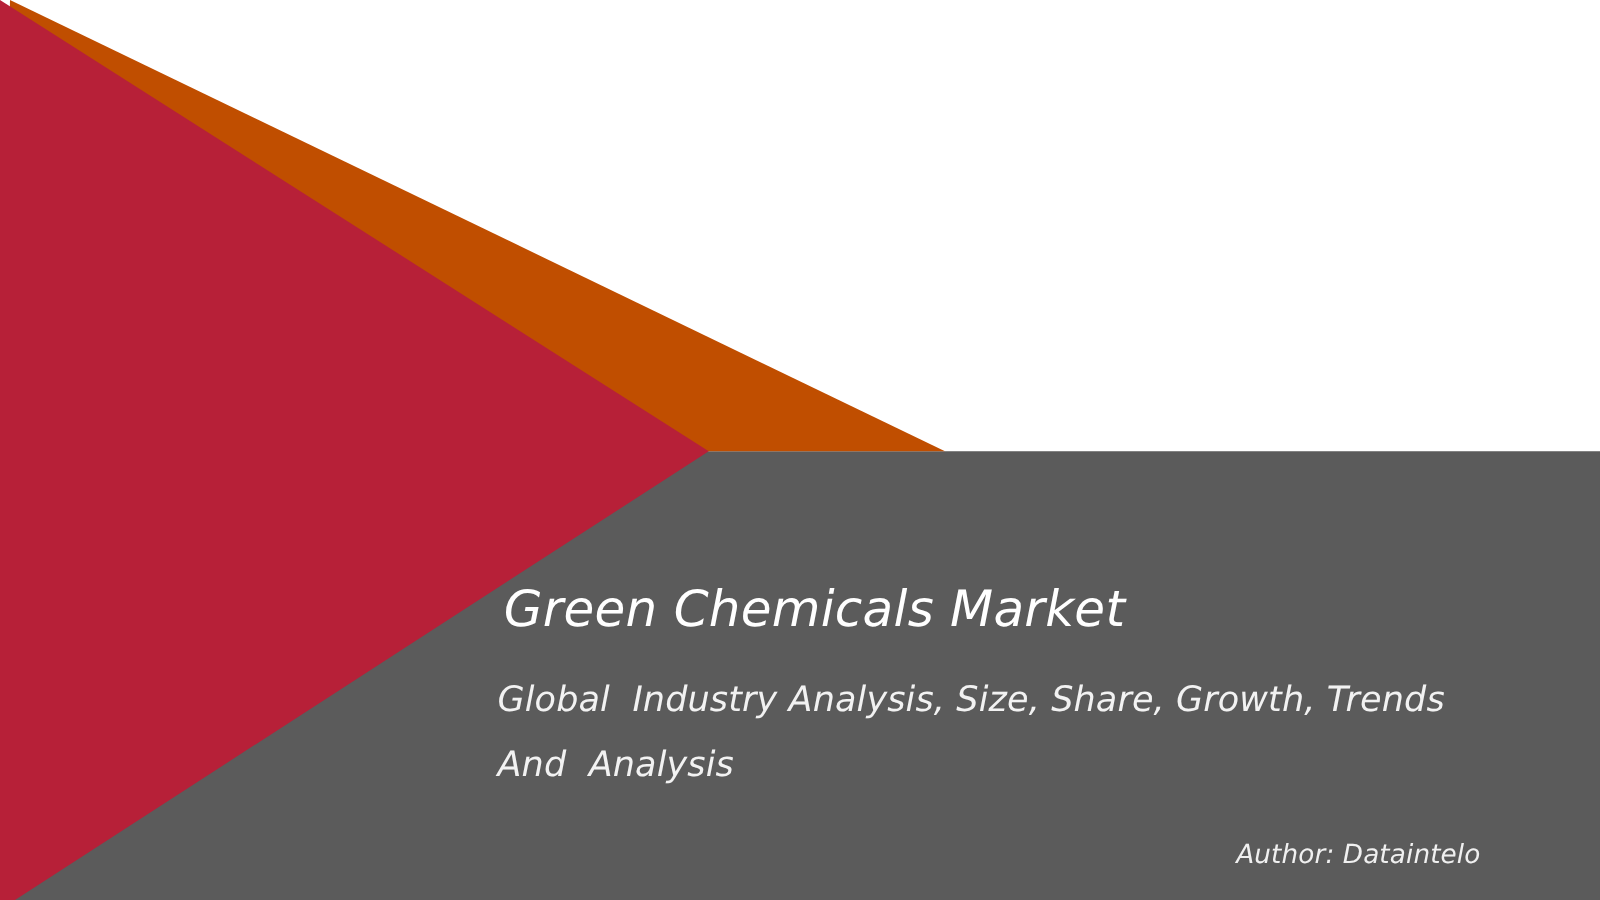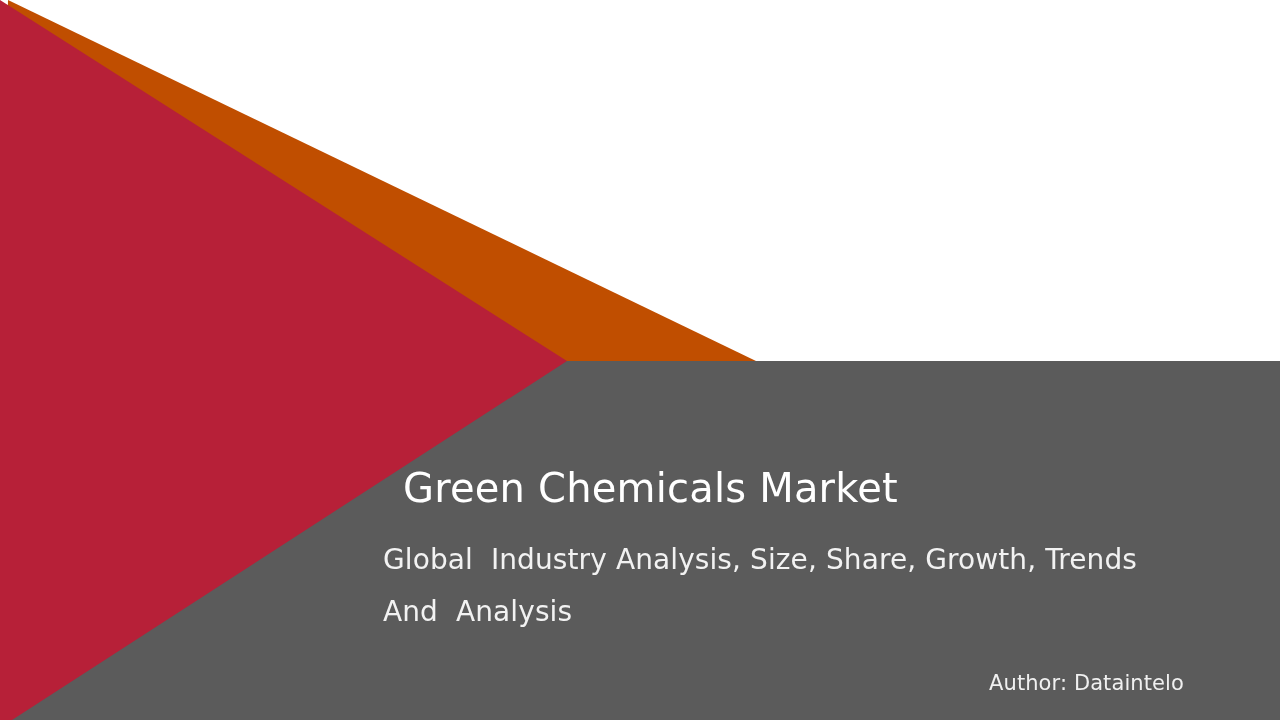--- a/index.html
+++ b/index.html
@@ -13,20 +13,21 @@
     background: #ffffff;
     font-family: "DejaVu Sans", "Liberation Sans", sans-serif;
     overflow: hidden;
   }
   #cover {
     position: relative;
     width: 1280px;
     height: 720px;
     background: #0c4a6e;
     overflow: hidden;
+    font-style: italic;
   }
   #backdrop-svg {
     position: absolute;
     left: 0;
     top: 0;
     width: 1280px;
     height: 720px;
     display: block;
   }
   .text-layer {
@@ -42,21 +43,21 @@
     top: 464px;
     font-size: 40px;
     font-weight: 400;
     color: #ffffff;
     letter-spacing: 0.2px;
     line-height: 48px;
     white-space: pre;
   }
   #subtitle-block {
     position: absolute;
-    left: 383px;
+    left: 398px;
     top: 534px;
     width: 800px;
   }
   .subtitle-line {
     font-size: 28px;
     font-weight: 400;
     color: #f2f2f2;
     line-height: 52px;
     letter-spacing: 0.1px;
     white-space: pre;

